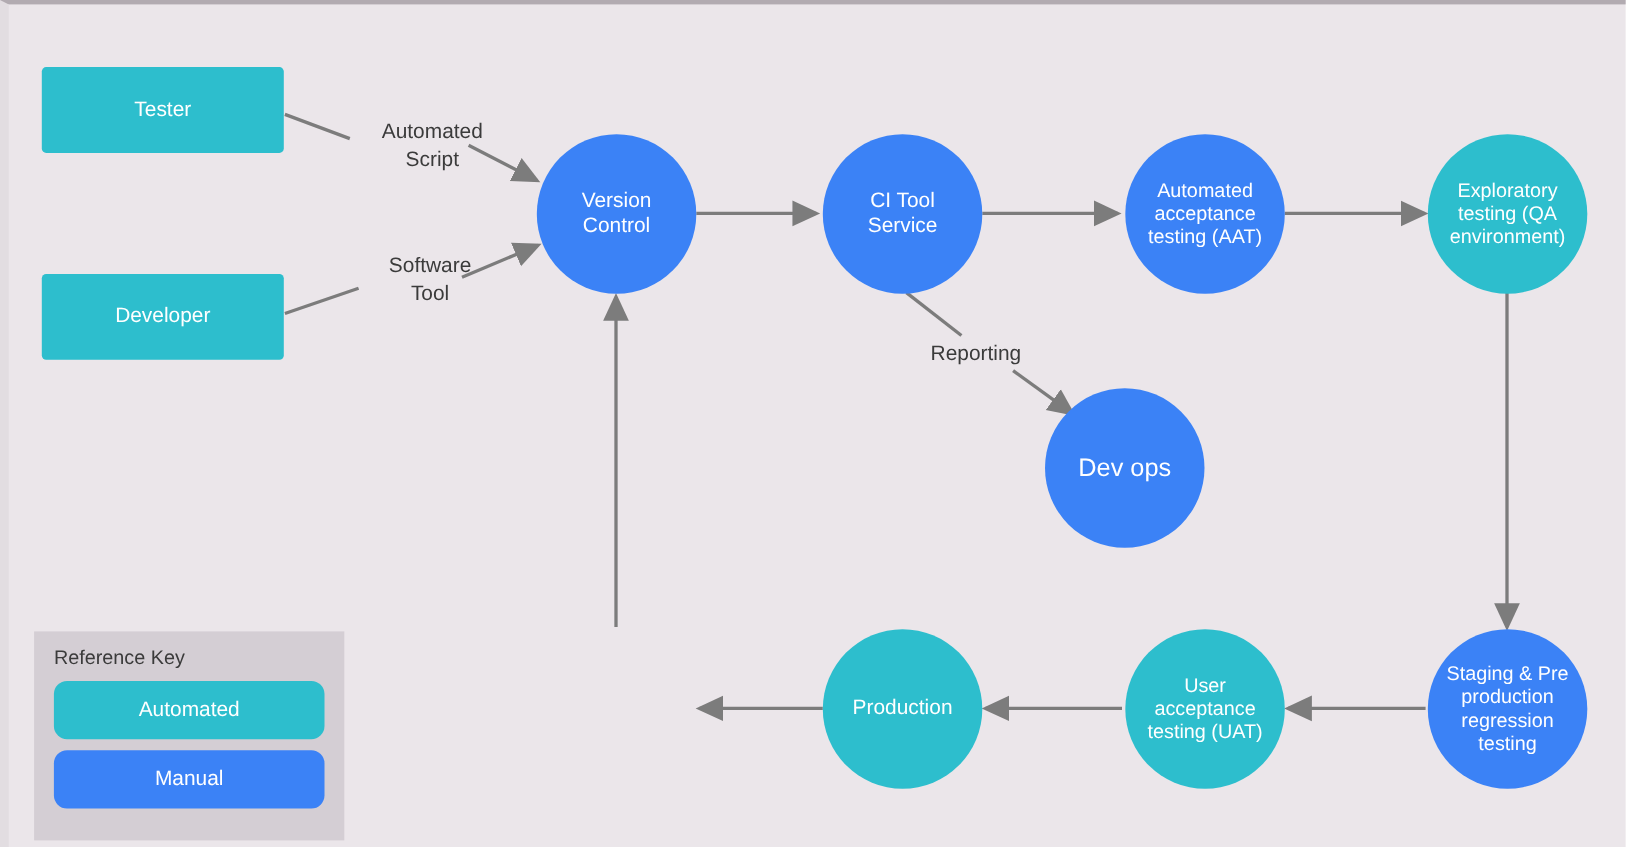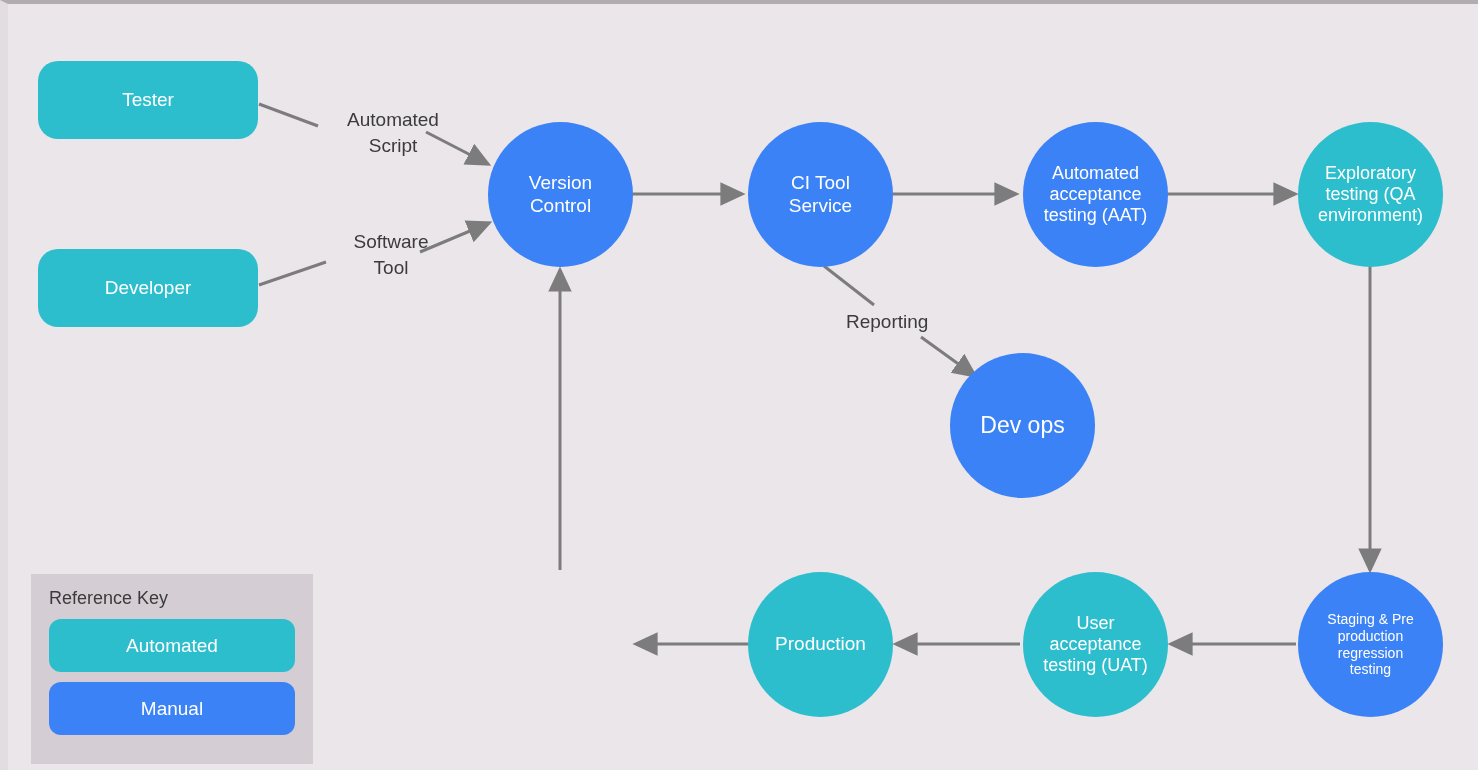--- a/index.html
+++ b/index.html
@@ -29,21 +29,21 @@
     position: absolute;
     display: flex;
     align-items: center;
     justify-content: center;
     text-align: center;
     color: #ffffff;
     box-sizing: border-box;
     line-height: 1.18;
   }
   .circle { border-radius: 50%; }
-  .rect { border-radius: 20px; }
+  .rect { border-radius: 4px; }
   .manual  { background: #3b82f6; }
   .auto    { background: #2dbecd; }
   .node-label {
     padding: 0 6px;
     white-space: pre-line;
   }
   .edge-label {
     position: absolute;
     color: #3b3b3b;
     font-size: 19px;
@@ -145,21 +145,21 @@
   <div class="node circle auto" style="left:1290px; top:118px; width:145px; height:145px; font-size:18px;">
     <span class="node-label">Exploratory
 testing (QA
 environment)</span>
   </div>
 
   <div class="node circle manual" style="left:942px; top:349px; width:145px; height:145px; font-size:23px;">
     <span class="node-label">Dev ops</span>
   </div>
 
-  <div class="node circle manual" style="left:1290px; top:568px; width:145px; height:145px; font-size:14px;">
+  <div class="node circle manual" style="left:1290px; top:568px; width:145px; height:145px; font-size:18px;">
     <span class="node-label">Staging &amp; Pre
 production
 regression
 testing</span>
   </div>
 
   <div class="node circle auto" style="left:1015px; top:568px; width:145px; height:145px; font-size:18px;">
     <span class="node-label">User
 acceptance
 testing (UAT)</span>

